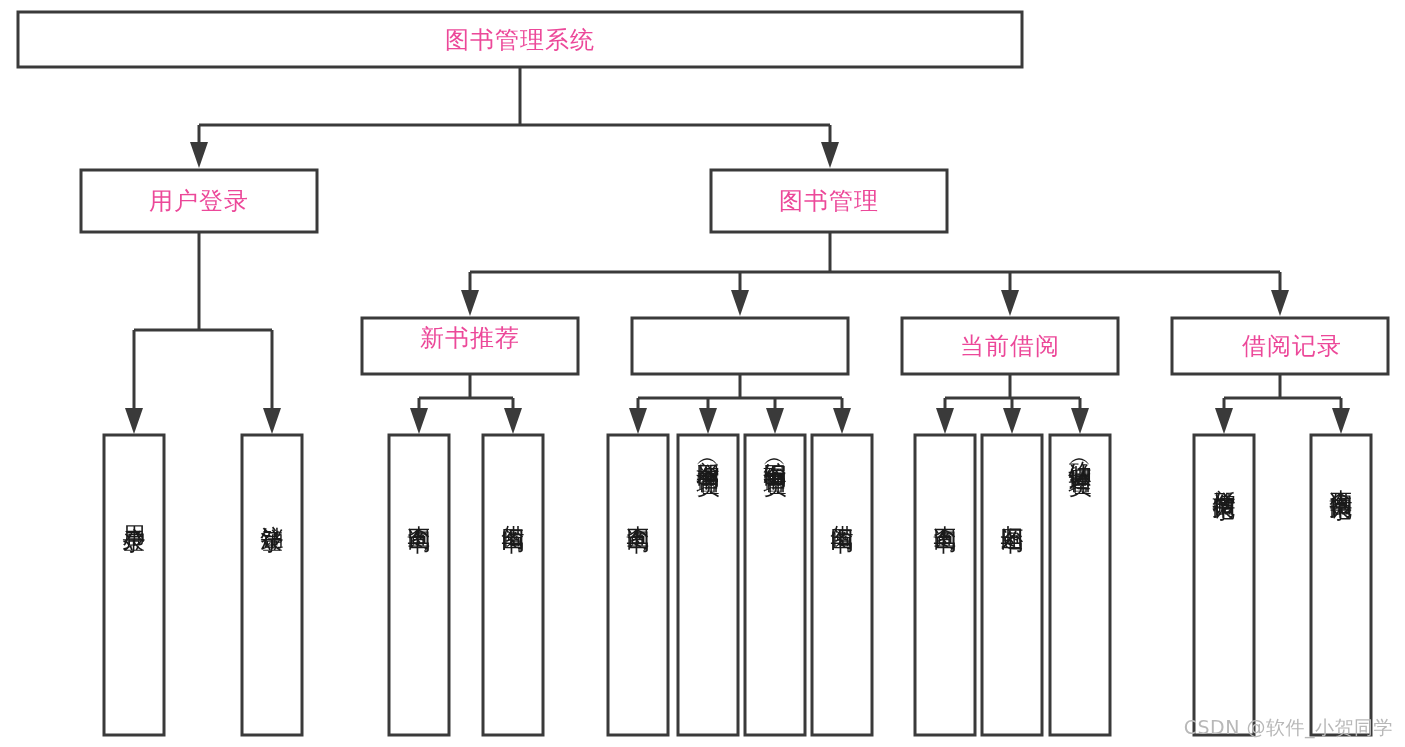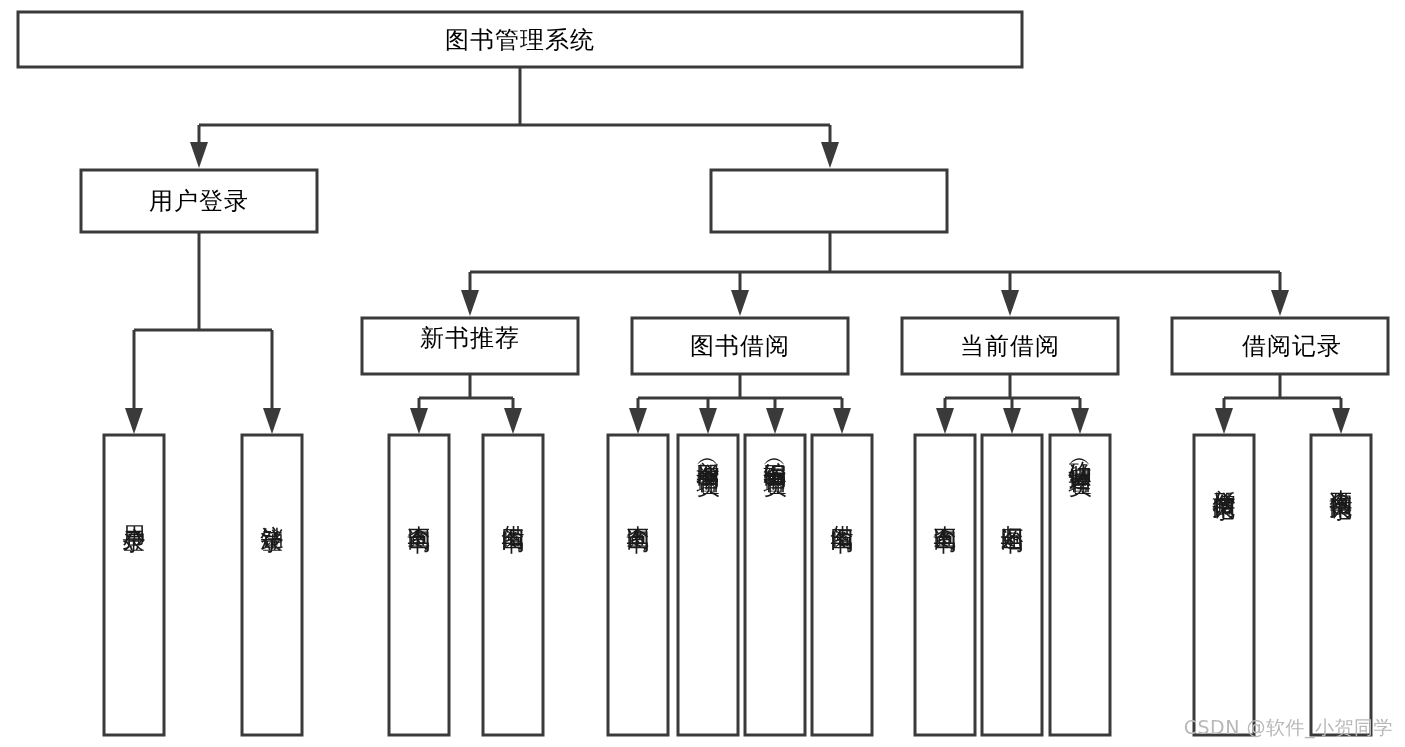--- a/index.html
+++ b/index.html
@@ -63,21 +63,21 @@
   .hlabel-wrap {
     position: absolute;
     display: flex;
     align-items: center;
     justify-content: center;
     pointer-events: none;
   }
   .hlabel-text {
     font-family: "DejaVu Sans", "Liberation Sans", sans-serif;
     font-size: 24px;
-    color: #000000;
+    color: #ec4899;
     letter-spacing: 1px;
     white-space: nowrap;
   }
   .watermark {
     position: absolute;
     right: 12px;
     bottom: 6px;
     font-family: "DejaVu Sans", "Liberation Sans", sans-serif;
     font-size: 19px;
     color: #b8b8b8;
@@ -197,28 +197,28 @@
   </svg>
 
   <div class="hlabel-wrap" style="left:18px; top:12px; width:1004px; height:55px;">
     <span class="hlabel-text">图书管理系统</span>
   </div>
 
   <div class="hlabel-wrap" style="left:81px; top:170px; width:236px; height:62px;">
     <span class="hlabel-text">用户登录</span>
   </div>
 
+  <div class="hlabel-wrap" style="left:711px; top:170px; width:236px; height:62px;">
+    <span class="hlabel-text">图书管理</span>
+  </div>
 
   <div class="hlabel-wrap" style="left:362px; top:318px; width:216px; height:40px;">
     <span class="hlabel-text">新书推荐</span>
   </div>
 
-  <div class="hlabel-wrap" style="left:632px; top:318px; width:216px; height:56px;">
-    <span class="hlabel-text">图书借阅</span>
-  </div>
 
   <div class="hlabel-wrap" style="left:902px; top:318px; width:216px; height:56px;">
     <span class="hlabel-text">当前借阅</span>
   </div>
 
   <div class="hlabel-wrap" style="left:1172px; top:318px; width:216px; height:56px;padding-left:12px;">
     <span class="hlabel-text">借阅记录</span>
   </div>
 
   <div class="vlabel-wrap" style="left:104px; top:435px; width:60px; height:300px; padding-top:72px;">

